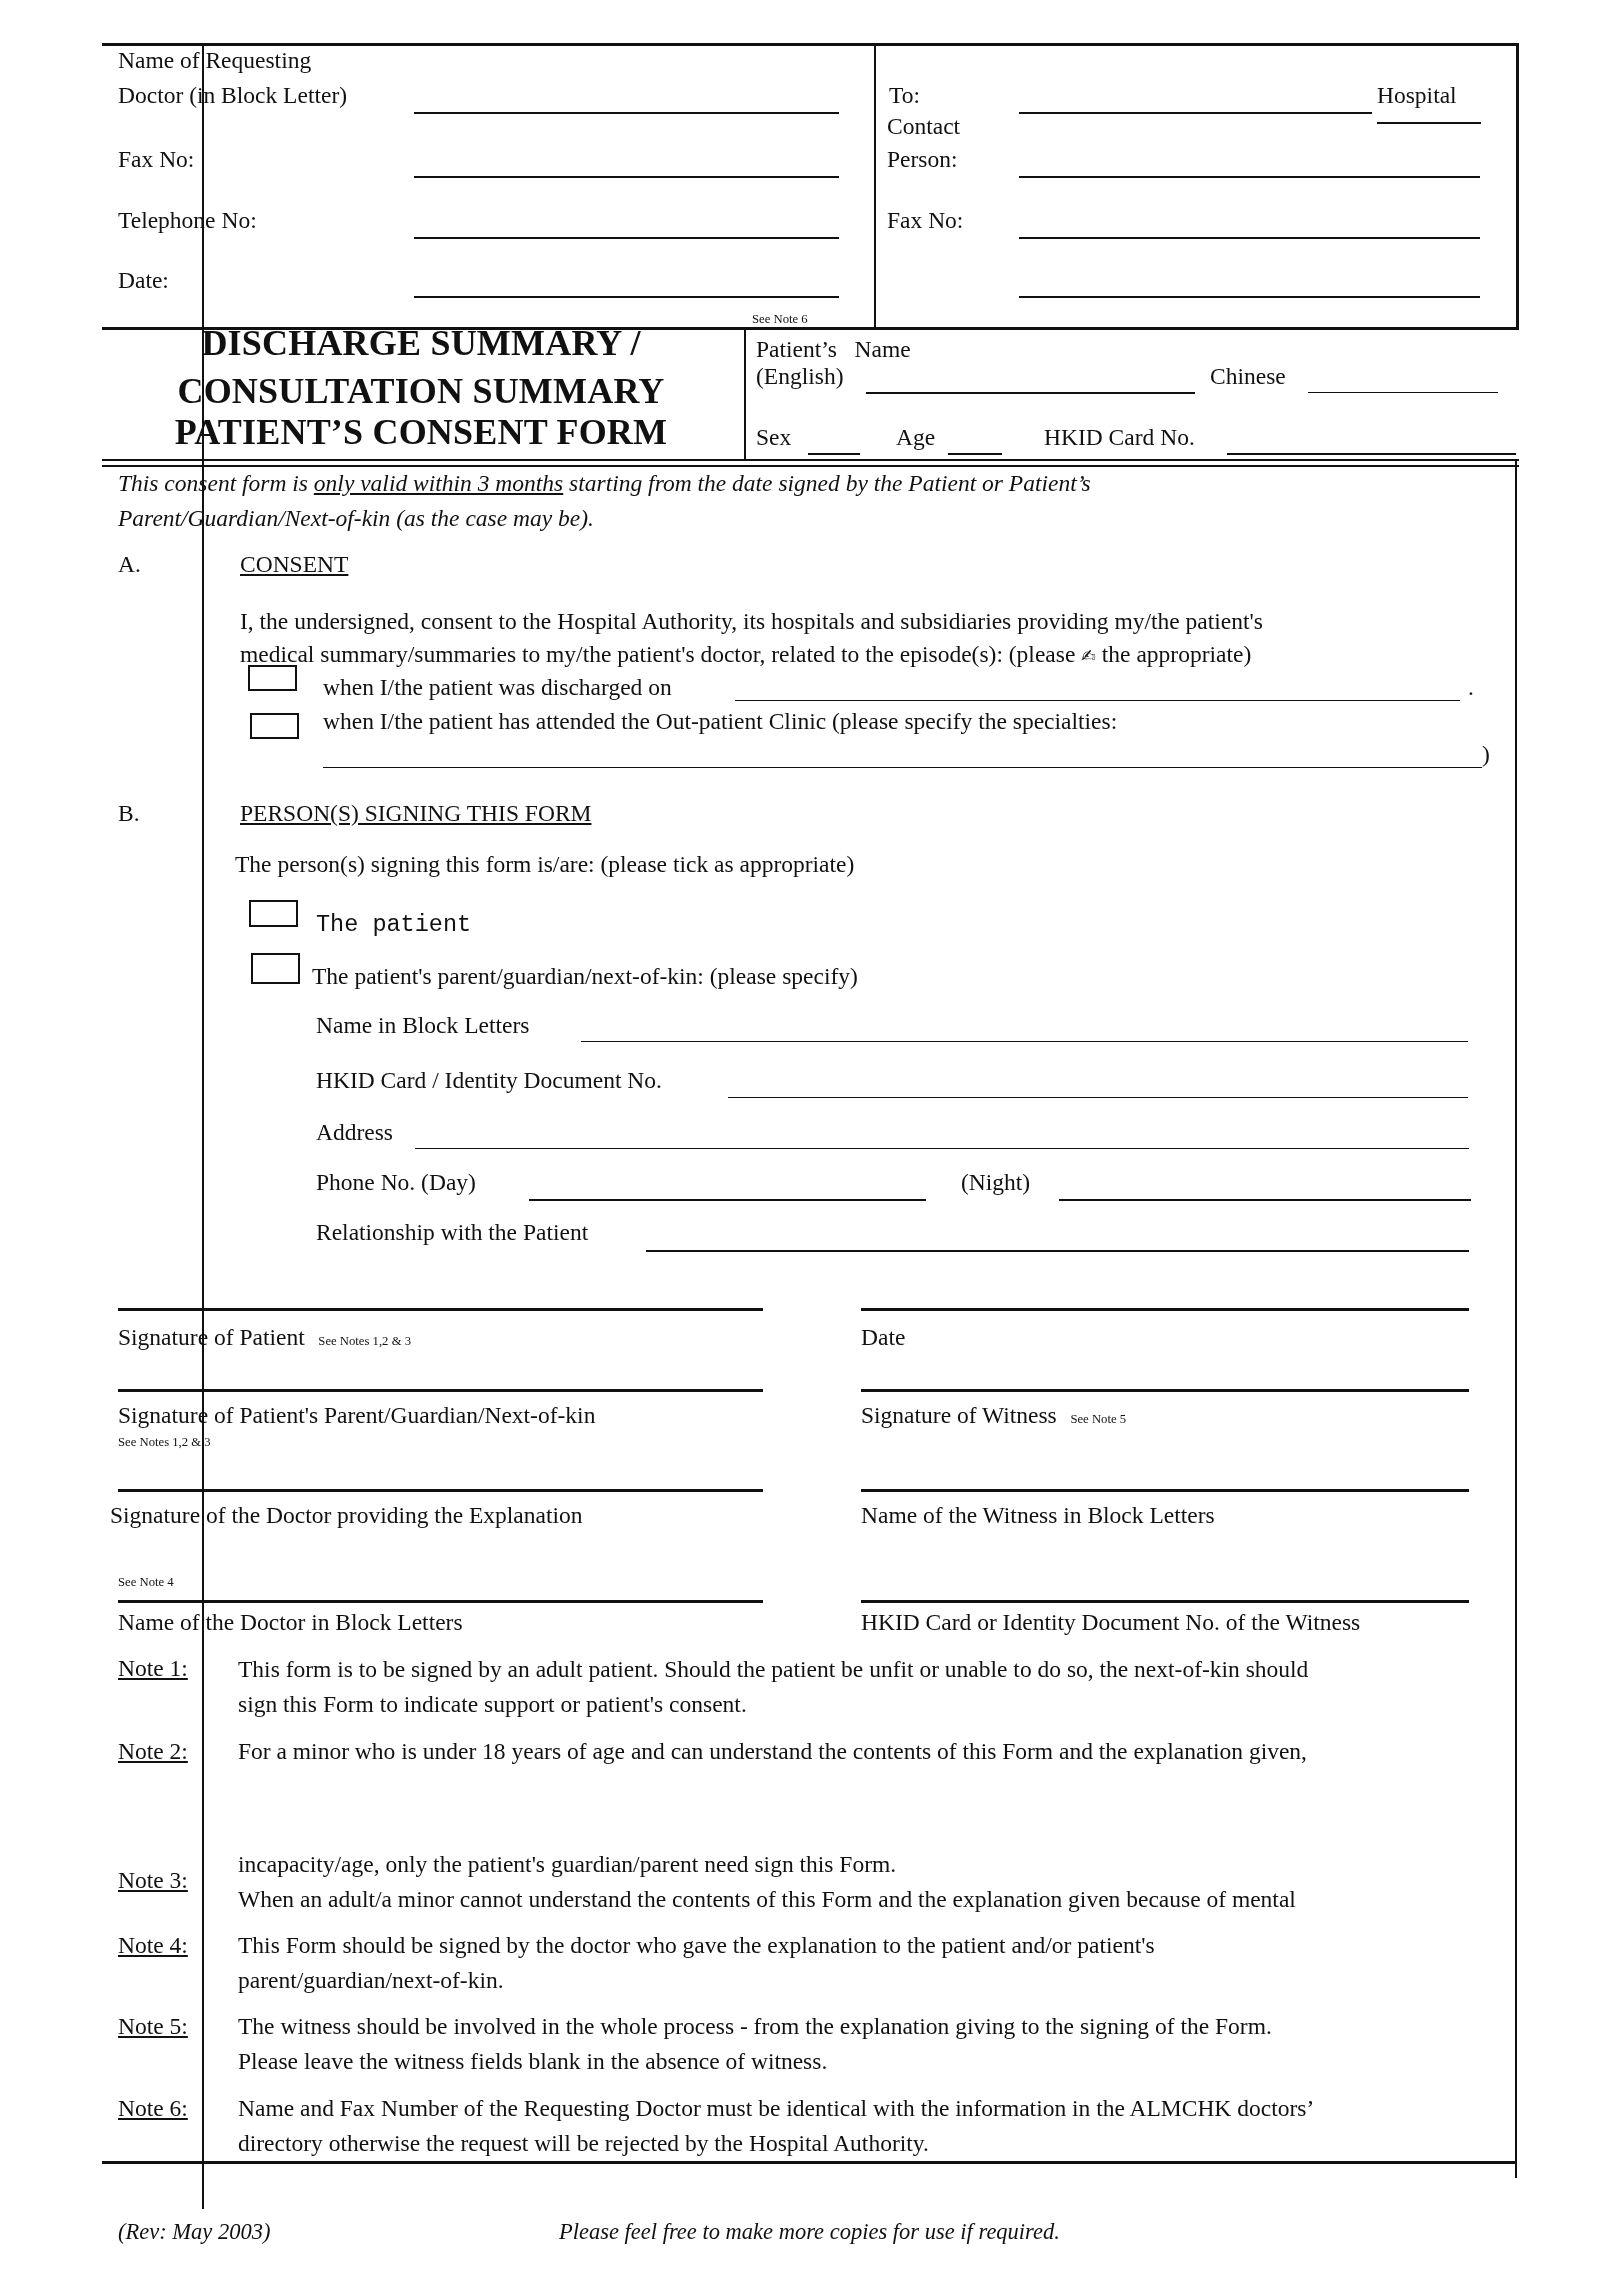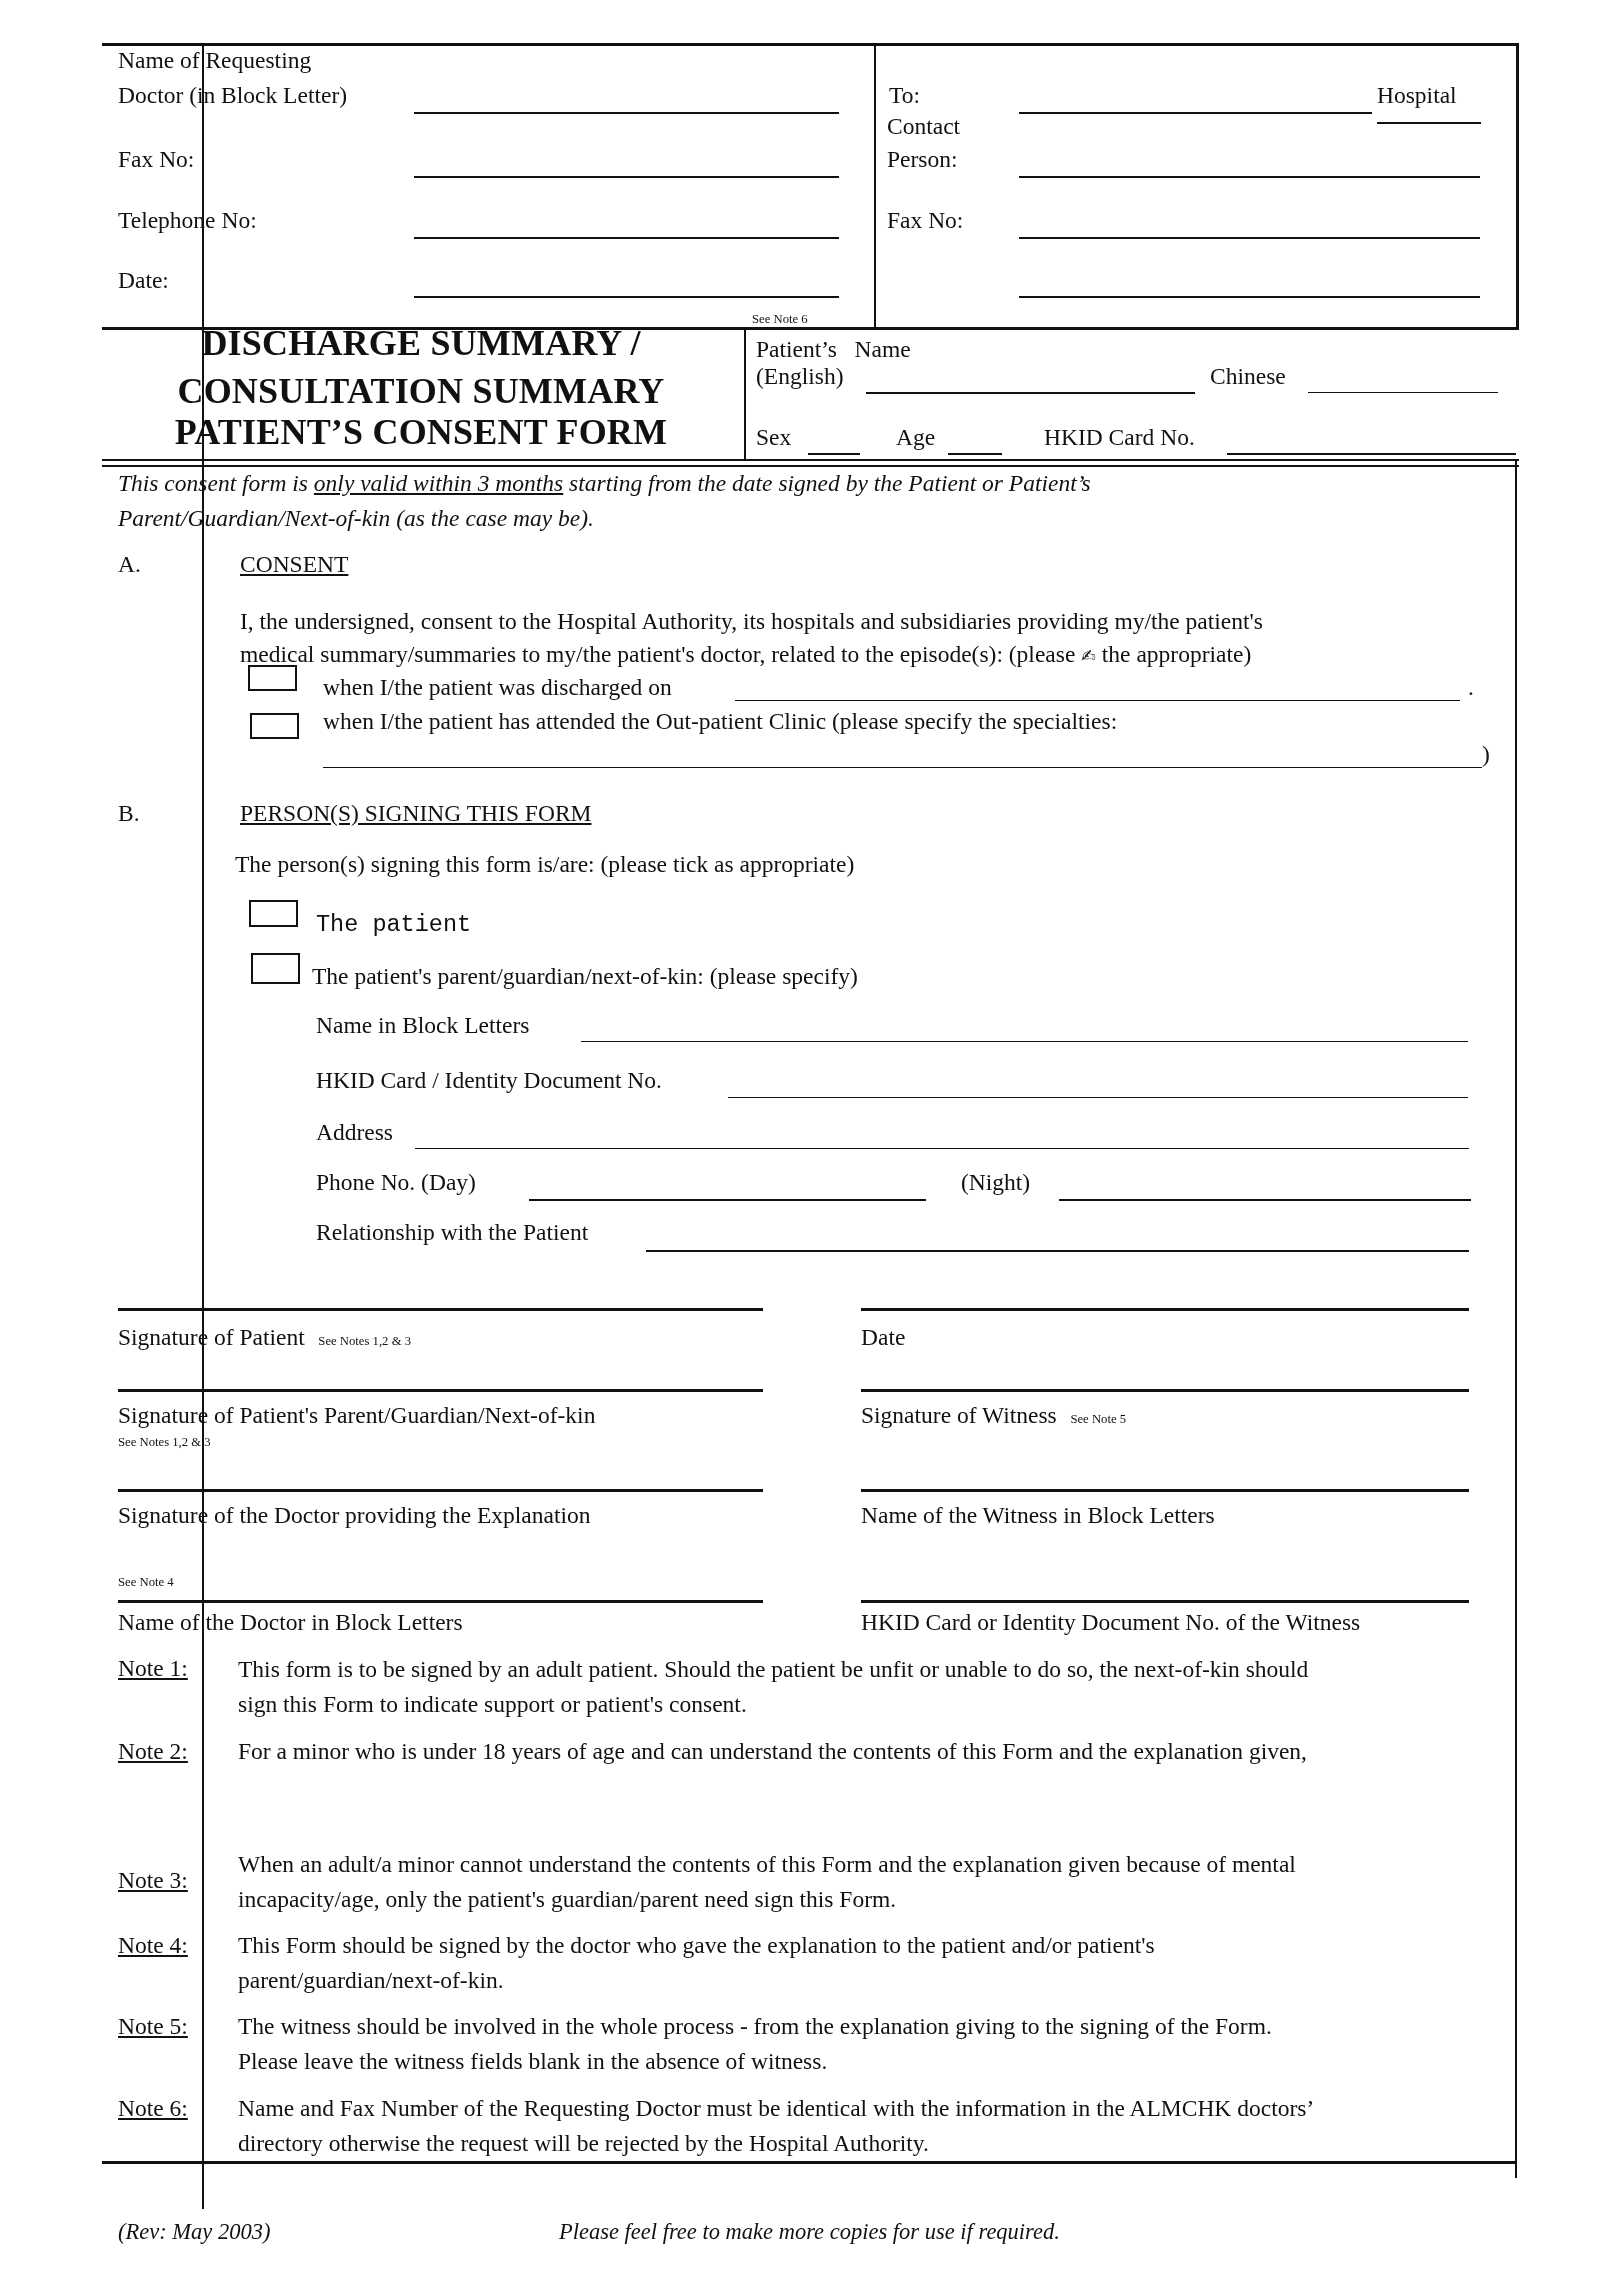--- a/index.html
+++ b/index.html
@@ -126,21 +126,21 @@
 <div class="hl" style="left:861px;top:1389px;width:608px;"></div>
 <div class="t" style="left:118px;top:1402px;">Signature of Patient's Parent/Guardian/Next-of-kin</div>
 <div class="t sm" style="left:118px;top:1435px;">See Notes 1,2 &amp; 3</div>
 <div class="t" style="left:861px;top:1402px;">
   <span>Signature of Witness</span>
   <span class="sm" style="margin-left:7.8px;">See Note 5</span>
 </div>
 
 <div class="hl" style="left:118px;top:1489px;width:645px;"></div>
 <div class="hl" style="left:861px;top:1489px;width:608px;"></div>
-<div class="t" style="left:118px;top:1502px;">Signature of the Doctor providing the Explanation</div>
+<div class="t" style="left:110px;top:1502px;">Signature of the Doctor providing the Explanation</div>
 <div class="t sm" style="left:118px;top:1535px;margin-top:40px;">See Note 4</div>
 <div class="t" style="left:861px;top:1502px;">Name of the Witness in Block Letters</div>
 
 <div class="hl" style="left:118px;top:1600px;width:645px;"></div>
 <div class="hl" style="left:861px;top:1600px;width:608px;"></div>
 <div class="t" style="left:118px;top:1609px;">Name of the Doctor in Block Letters</div>
 <div class="t" style="left:861px;top:1609px;">HKID Card or Identity Document No. of the Witness</div>
 
 <div>
   <div class="note-label" style="left:118px;top:1655px;">Note 1:</div>
@@ -149,22 +149,22 @@
     <span class="line">sign this Form to indicate support or patient's consent.</span>
   </div>
 
   <div class="note-label" style="left:118px;top:1738px;">Note 2:</div>
   <div class="note-body" style="top:1734px;">
     <span class="line">For a minor who is under 18 years of age and can understand the contents of this Form and the explanation given,</span>
   </div>
 
   <div class="note-label" style="left:118px;top:1851px;margin-top:16px;">Note 3:</div>
   <div class="note-body" style="top:1847px;">
+    <span class="line">incapacity/age, only the patient's guardian/parent need sign this Form.</span>
     <span class="line">When an adult/a minor cannot understand the contents of this Form and the explanation given because of mental</span>
-    <span class="line">incapacity/age, only the patient's guardian/parent need sign this Form.</span>
   </div>
 
   <div class="note-label" style="left:118px;top:1932px;">Note 4:</div>
   <div class="note-body" style="top:1928px;">
     <span class="line">This Form should be signed by the doctor who gave the explanation to the patient and/or patient's</span>
     <span class="line">parent/guardian/next-of-kin.</span>
   </div>
 
   <div class="note-label" style="left:118px;top:2013px;">Note 5:</div>
   <div class="note-body" style="top:2009px;">

